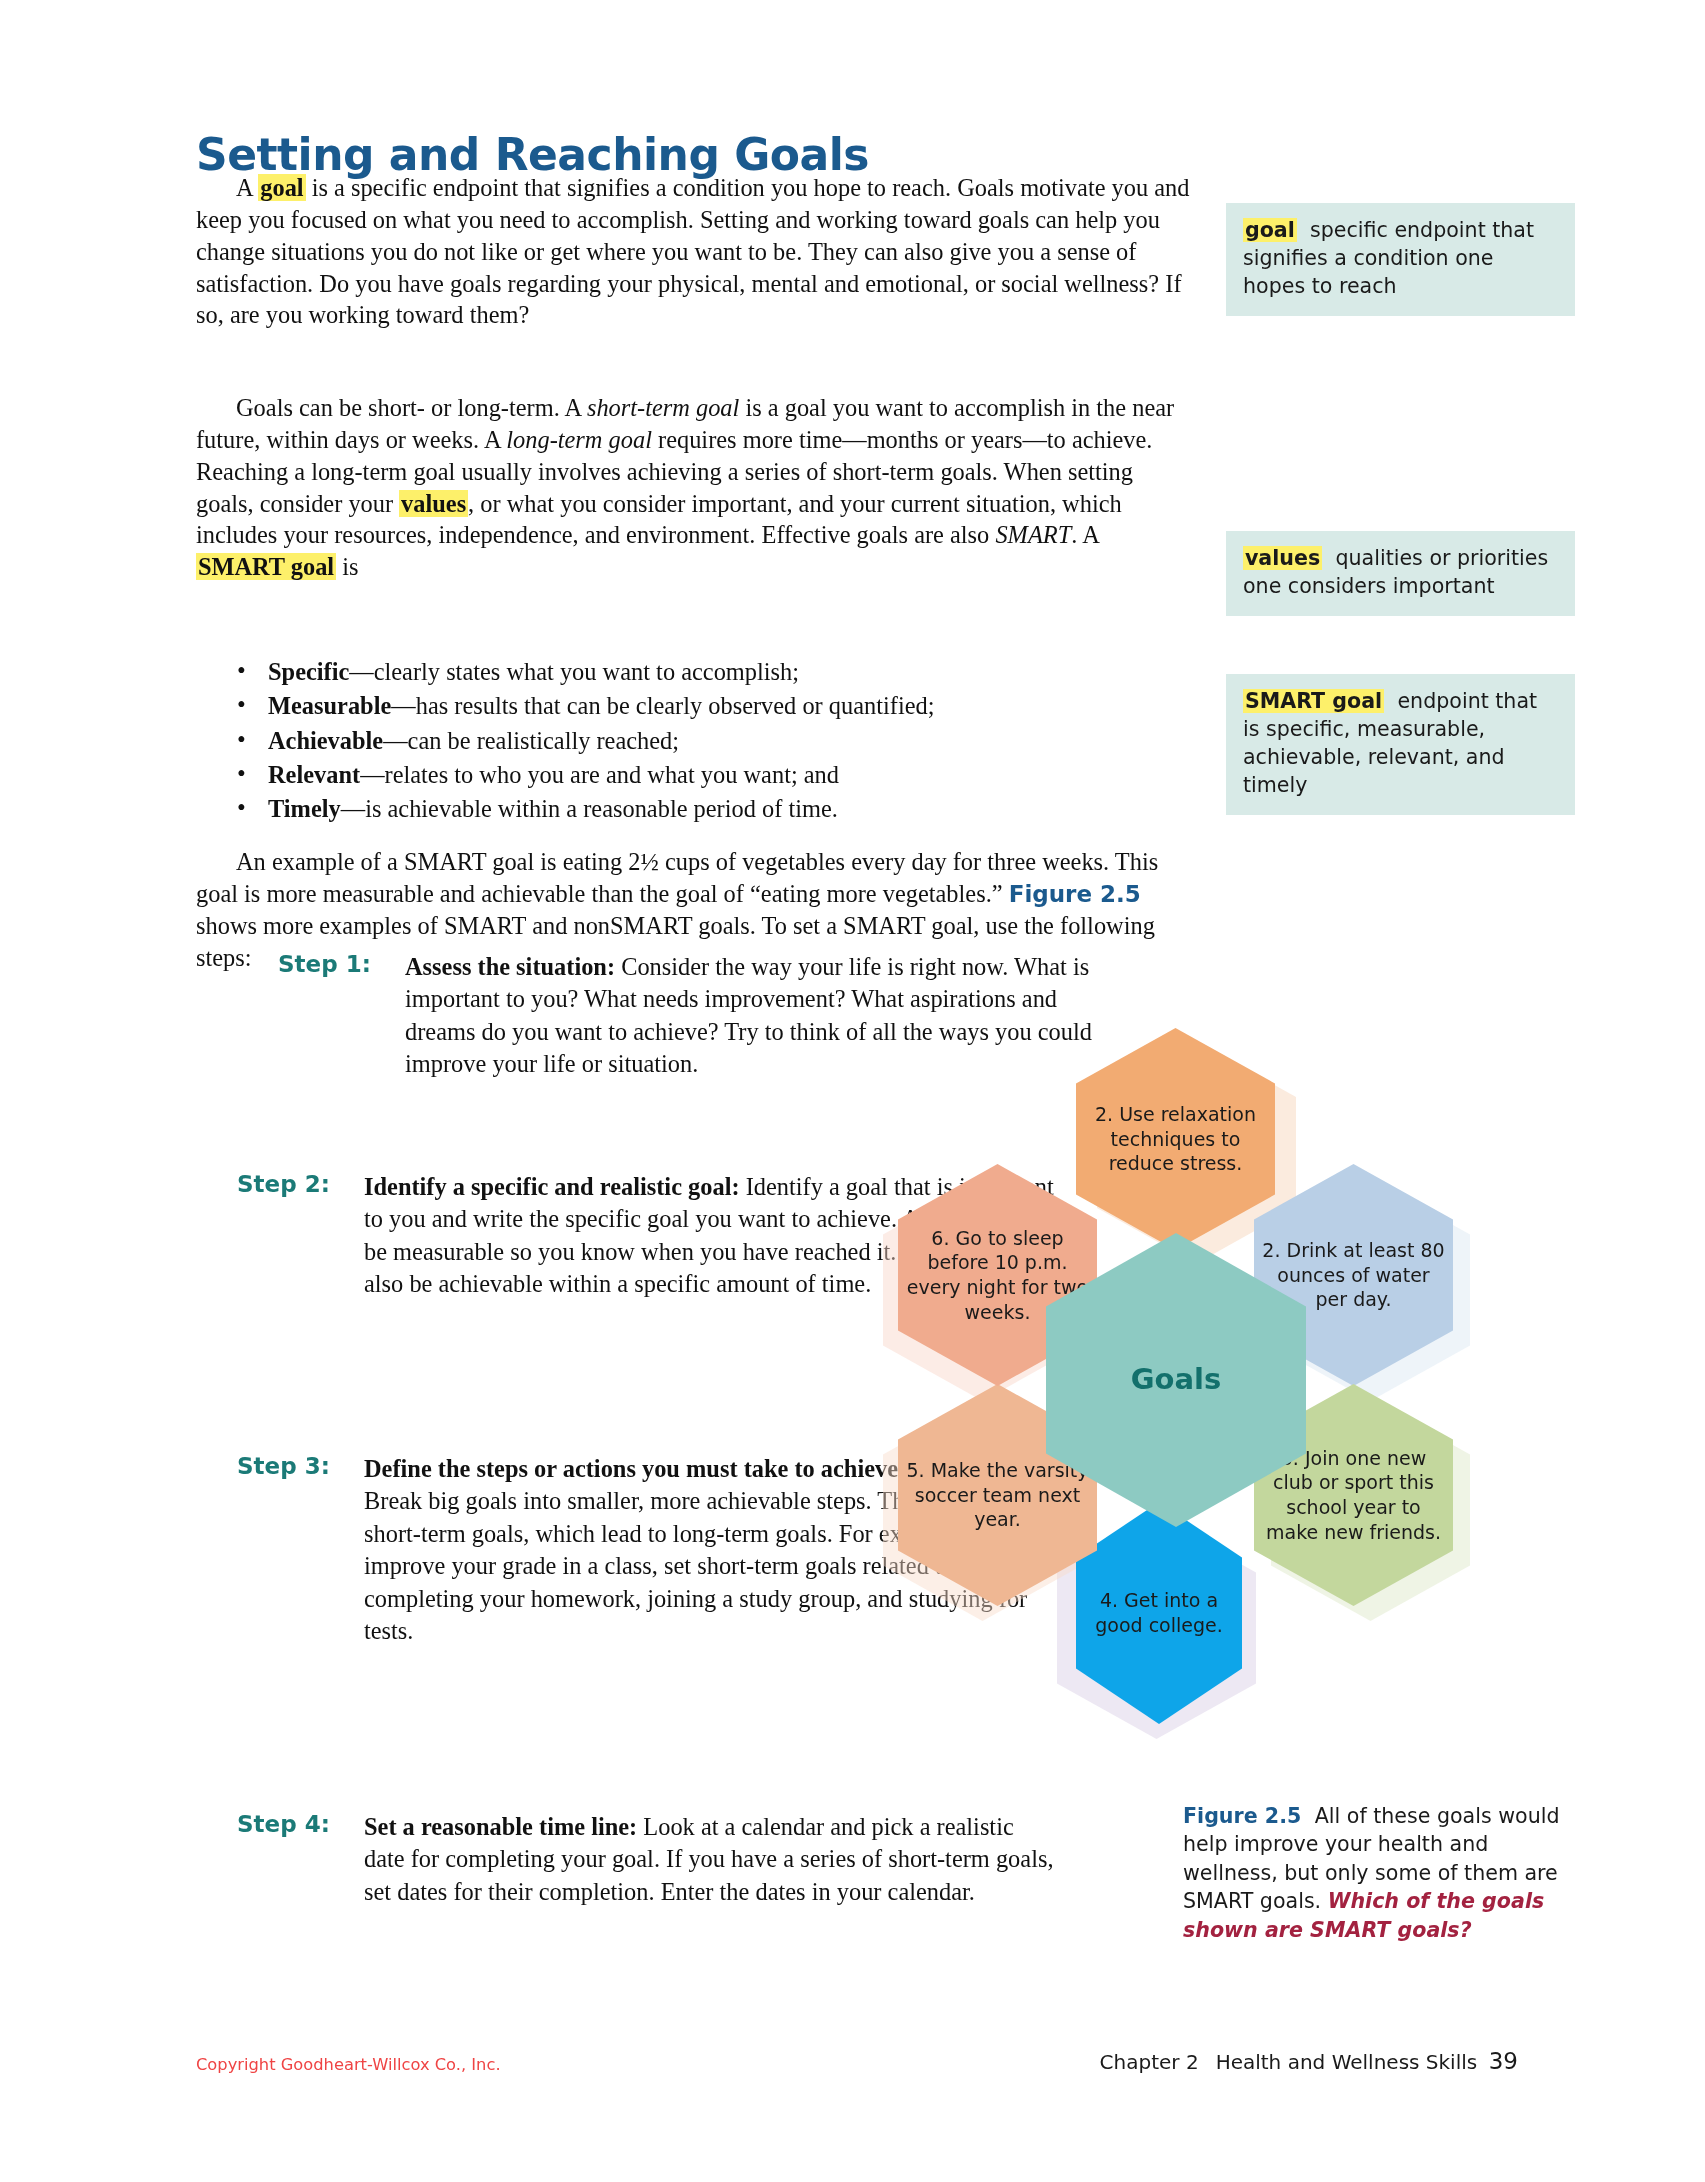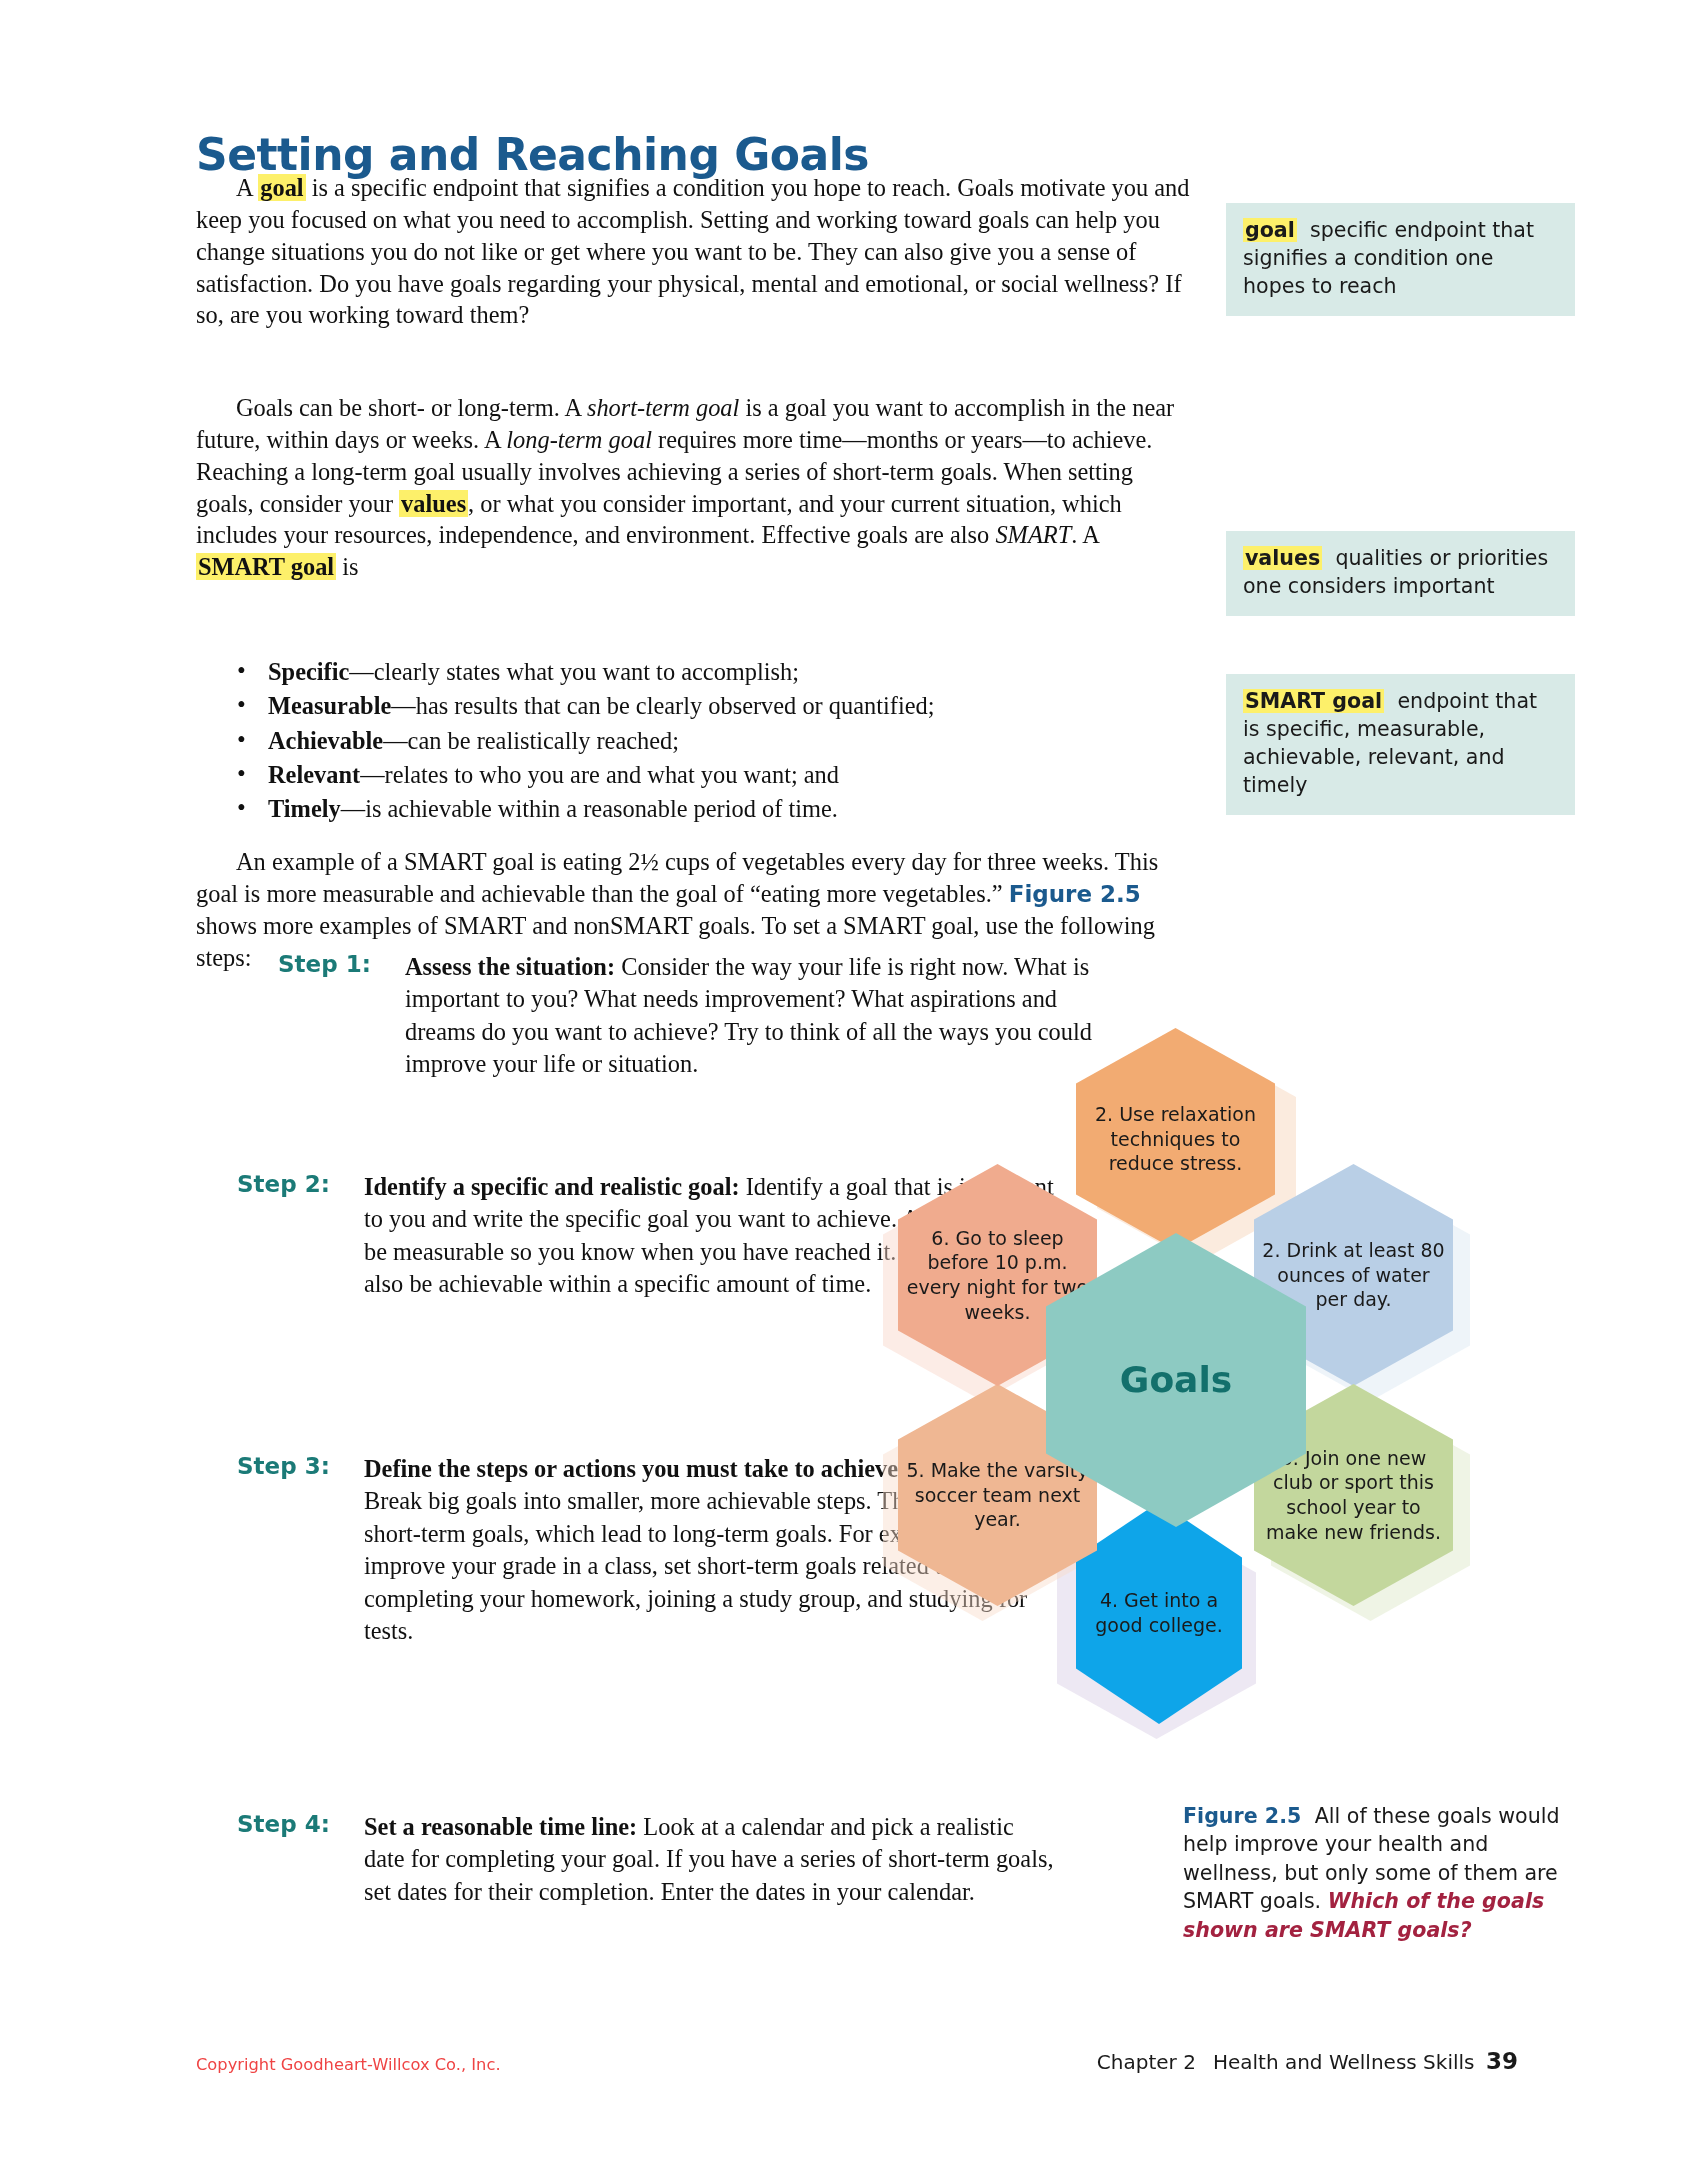--- a/index.html
+++ b/index.html
@@ -149,21 +149,21 @@
     padding: 5.7px;
   }
   .hex-center {
     width: 260px;
     height: 294px;
     left: 205px;
     top: 205px;
     background: #8dcac2;
     font-family: "DejaVu Sans", sans-serif;
     font-weight: bold;
-    font-size: 36px;
+    font-size: 29px;
     color: #13706c;
   }
   .hex-1 { width: 199px; height: 222px; left: 235px; top: 0px;   background: #f2ab72; }
   .hex-2 { width: 199px; height: 222px; left: 413px; top: 136px; background: #b9cfe6; }
   .hex-3 { width: 199px; height: 222px; left: 413px; top: 356px; background: #c3d79d; }
   .hex-4 { width: 166px; height: 222px; left: 235px; top: 474px; background: #0ea5e9; }
   .hex-5 { width: 199px; height: 222px; left: 57px;  top: 356px; background: #efb793; }
   .hex-6 { width: 199px; height: 222px; left: 57px;  top: 136px; background: #f0ab8e; }
 
   .hex-shadow {
@@ -210,21 +210,21 @@
   }
   #footer-right {
     position: absolute;
     right: 187px;
     top: 2048px;
     font-family: "DejaVu Sans", sans-serif;
     font-size: 20px;
     color: #1a1a1a;
   }
   #footer-right .page-num {
-    font-weight: bold;
+    font-weight: normal;
     font-size: 23px;
     margin-left: 11.5px;
   }
   #footer-right .foot-gap { display: inline-block; width: 17px; }
 </style>
 </head>
 <body>
 
 <div class="page">
 

